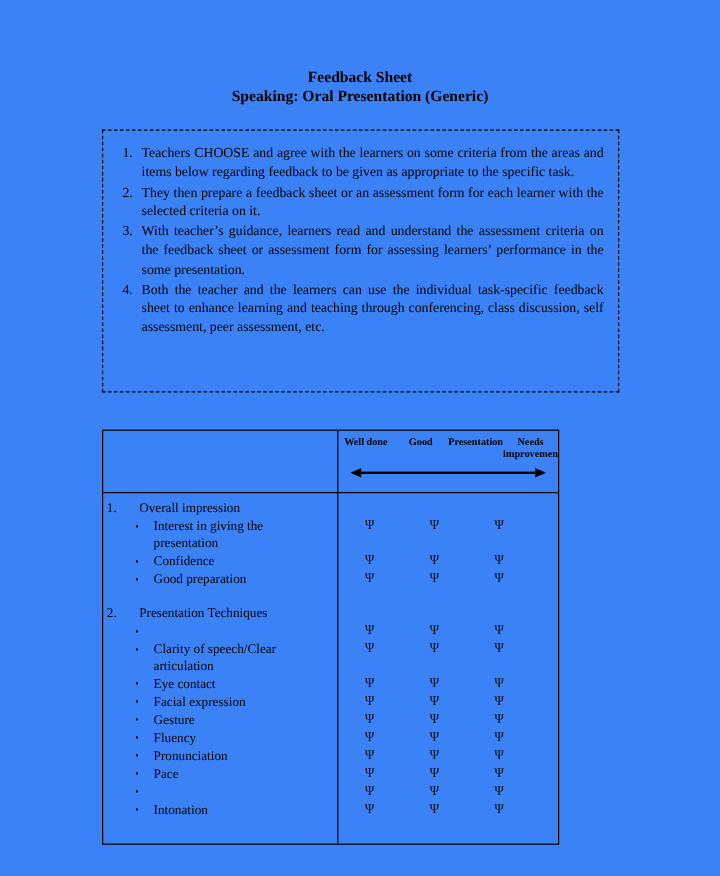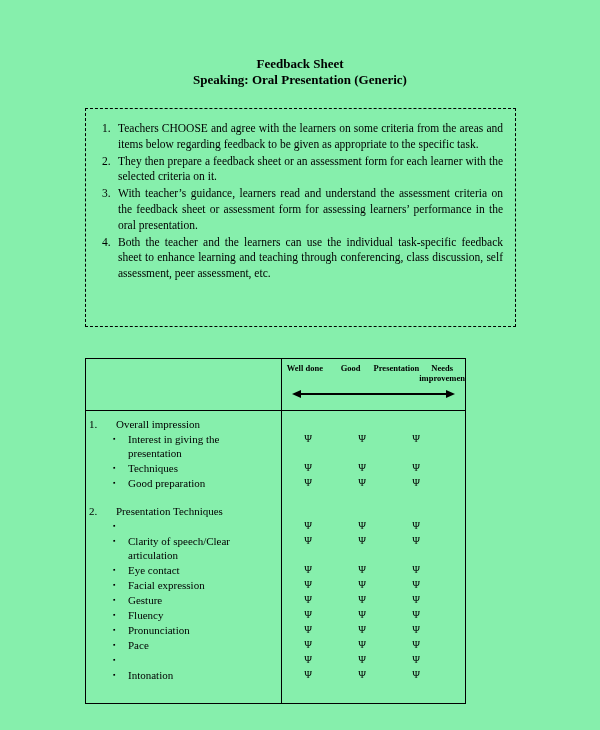--- a/index.html
+++ b/index.html
@@ -1,17 +1,17 @@
 <!DOCTYPE html>
 <html><head>
 <meta charset="utf-8">
 <style>
   html,body { margin:0; padding:0; background:#888; }
   .doc {
-    width:600px; height:730px; background:#86efac; position:relative;
+    width:600px; height:730px; background:#3b82f6; position:relative;
     font-family:"Liberation Serif","DejaVu Serif",serif; color:#000;
     overflow:hidden; margin:0 auto;
   }
   .title-block { position:absolute; top:56px; left:0; width:600px; text-align:center; }
   .title-line { font-weight:bold; font-size:13px; line-height:16px; }
 
   .inst-box {
     position:absolute; left:85px; top:108px; width:431px; height:219px;
     border:1.6px dashed #000; box-sizing:border-box; padding:12px 12px 8px 8px;
   }
@@ -59,21 +59,21 @@
         <div class="inst-row">
           <span class="inst-num">1.</span>
           <span class="inst-text">Teachers CHOOSE and agree with the learners on some criteria from the areas and items below regarding feedback to be given as appropriate to the specific task.</span>
         </div>
         <div class="inst-row">
           <span class="inst-num">2.</span>
           <span class="inst-text">They then prepare a feedback sheet or an assessment form for each learner with the selected criteria on it.</span>
         </div>
         <div class="inst-row">
           <span class="inst-num">3.</span>
-          <span class="inst-text">With teacher’s guidance, learners read and understand the assessment criteria on the feedback sheet or assessment form for assessing learners’ performance in the oral presentation.</span>
+          <span class="inst-text">With teacher’s guidance, learners read and understand the assessment criteria on the feedback sheet or assessment form for assessing learners’ performance in the some presentation.</span>
         </div>
         <div class="inst-row">
           <span class="inst-num">4.</span>
           <span class="inst-text">Both the teacher and the learners can use the individual task-specific feedback sheet to enhance learning and teaching through conferencing, class discussion, self assessment, peer assessment, etc.</span>
         </div>
       </div>
   </div>
 
   <div class="ftable">
     <div class="v-divider"></div>
@@ -107,21 +107,21 @@
             <span class="item-text">Interest in giving the presentation</span>
           </div>
           <div class="t-cell"><span class="rating-symbol">Ψ</span></div>
           <div class="t-cell"><span class="rating-symbol">Ψ</span></div>
           <div class="t-cell"><span class="rating-symbol">Ψ</span></div>
           <div class="t-cell"><span class="rating-symbol">Ψ</span></div>
         </div>
         <div class="trow">
           <div class="t-left">
             <span class="bullet">▪</span>
-            <span class="item-text">Techniques</span>
+            <span class="item-text">Confidence</span>
           </div>
           <div class="t-cell"><span class="rating-symbol">Ψ</span></div>
           <div class="t-cell"><span class="rating-symbol">Ψ</span></div>
           <div class="t-cell"><span class="rating-symbol">Ψ</span></div>
           <div class="t-cell"><span class="rating-symbol">Ψ</span></div>
         </div>
         <div class="trow">
           <div class="t-left">
             <span class="bullet">▪</span>
             <span class="item-text">Good preparation</span>

